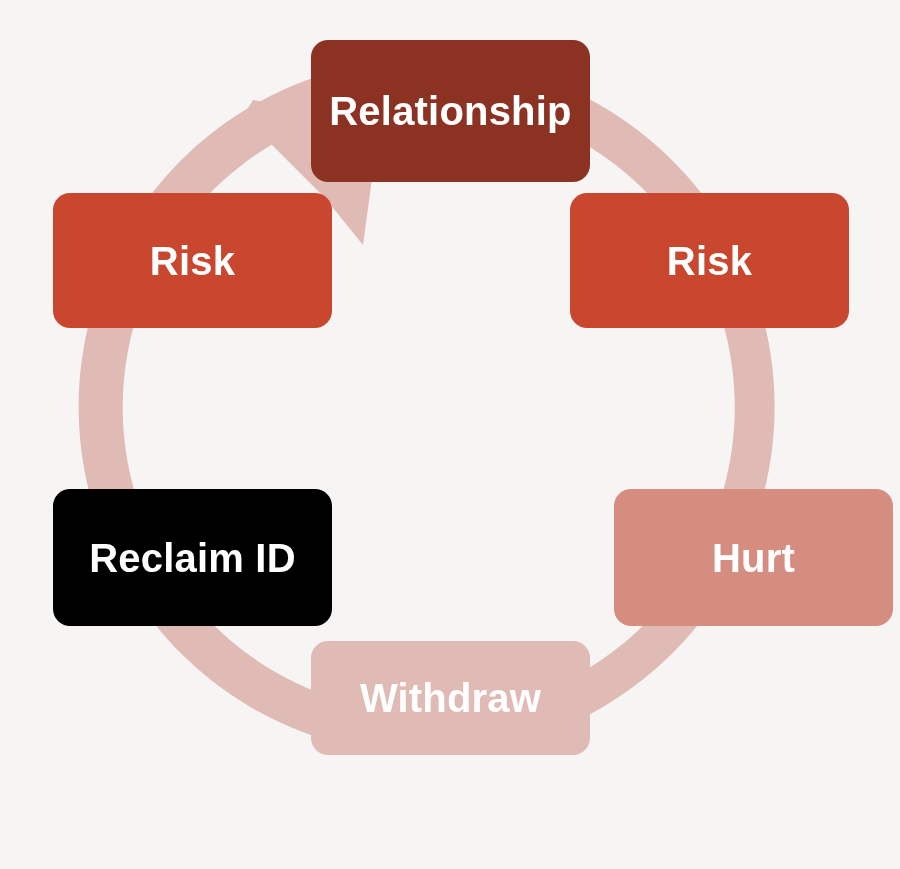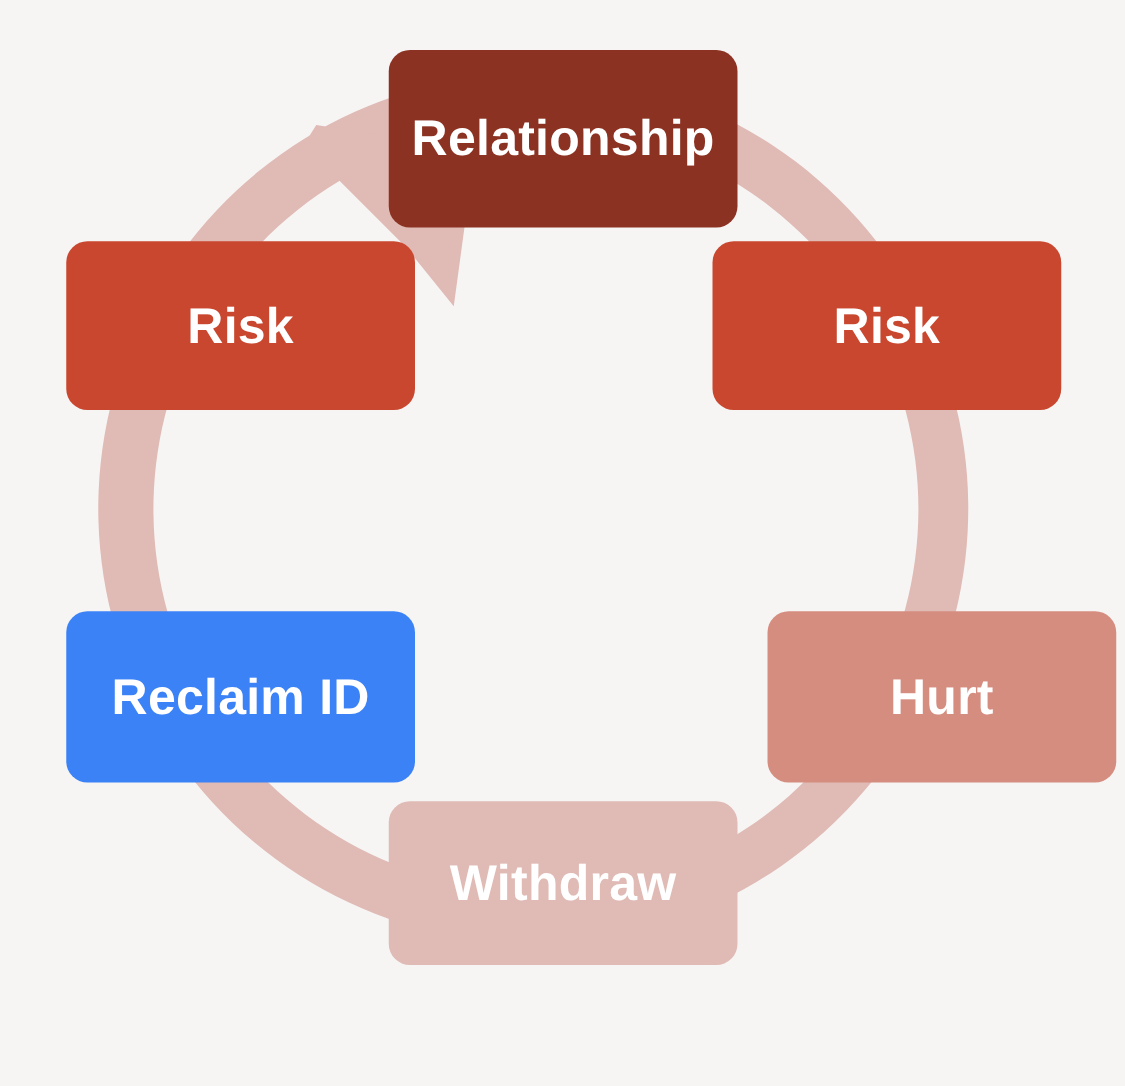--- a/index.html
+++ b/index.html
@@ -56,21 +56,21 @@
     font-size: 40px;
   }
   #node-hurt {
     left: 570px;  top: 489px;
     width: 279px; height: 137px;
     font-size: 40px;
     margin-left: 44px;
   }
   #node-withdraw {
     left: 311px;  top: 641px;
-    width: 279px; height: 131px;
+    width: 279px; height: 114px;
     font-size: 40px;
   }
   #node-reclaim-id {
     left: 53px;   top: 489px;
     width: 279px; height: 137px;
     font-size: 40px;
   }
   #node-risk-left {
     left: 53px;   top: 193px;
     width: 279px; height: 135px;
@@ -104,21 +104,21 @@
   </div>
 
   <div class="node-box" id="node-hurt" style="background:#d58d80;">
     <span class="node-label">Hurt</span>
   </div>
 
   <div class="node-box" id="node-withdraw" style="background:#e0bab5;">
     <span class="node-label">Withdraw</span>
   </div>
 
-  <div class="node-box" id="node-reclaim-id" style="background:#3b82f6;">
+  <div class="node-box" id="node-reclaim-id" style="background:#000000;">
     <span class="node-label">Reclaim ID</span>
   </div>
 
   <div class="node-box" id="node-risk-left" style="background:#c9472f;">
     <span class="node-label">Risk</span>
   </div>
 
 </div>
 
 </body></html>

